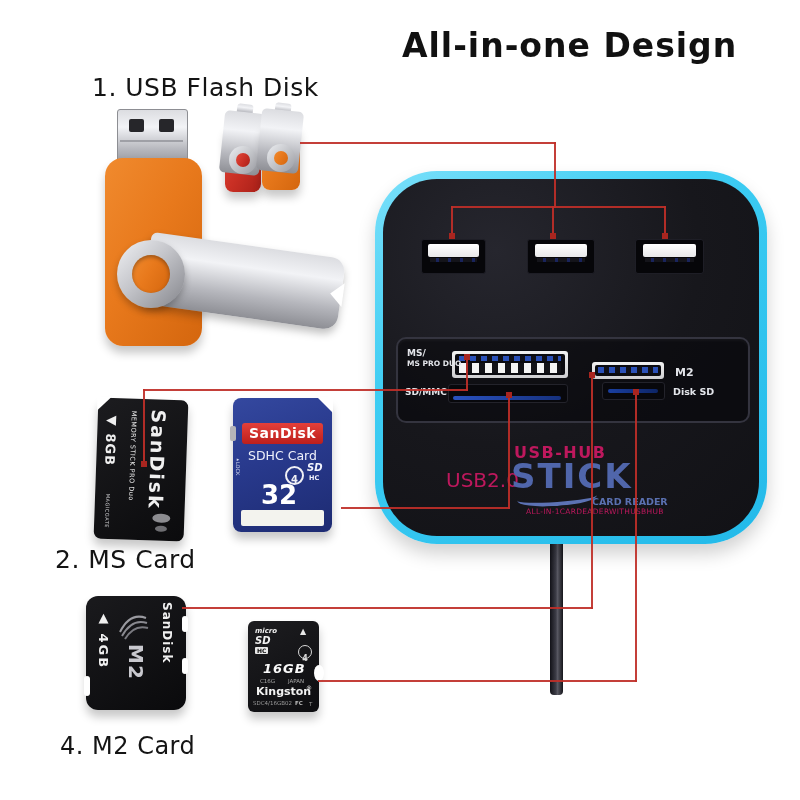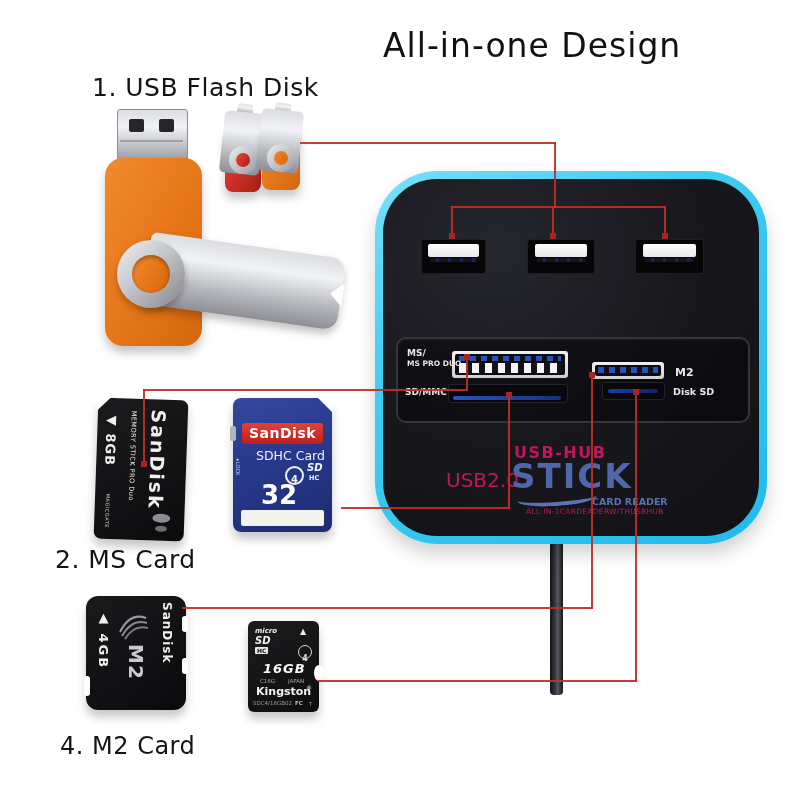--- a/index.html
+++ b/index.html
@@ -35,21 +35,21 @@
   
   .vtext{writing-mode:vertical-rl;white-space:nowrap;}
   .card-shadow{box-shadow:0 7px 10px rgba(0,0,0,.22);}
   .wlabel{color:#f0f0f0;}
 </style>
 </head>
 <body>
 
 <div id="canvas">
 
-  <div class="abs txt" style="left:383px;top:26px;font-size:33px;font-weight:normal;letter-spacing:1px;">All-in-one Design</div>
+  <div class="abs txt" style="left:402px;top:26px;font-size:33px;font-weight:bold;letter-spacing:1px;">All-in-one Design</div>
   <div class="abs txt callout" style="left:92px;top:73px;">1. USB Flash Disk</div>
   <div class="abs txt callout" style="left:55px;top:545px;">2. MS Card</div>
   <div class="abs txt callout" style="left:60px;top:732px;font-size:24px;">4. M2 Card</div>
 
   <div class="abs" style="left:0;top:0;z-index:10;">
 
     <div class="abs metal" style="left:117px;top:109px;width:69px;height:57px;border:1px solid #8d8e93;border-radius:3px;">
       <div class="abs" style="left:11px;top:9px;width:15px;height:13px;background:#26262a;border-radius:2px;"></div>
       <div class="abs" style="left:41px;top:9px;width:15px;height:13px;background:#26262a;border-radius:2px;"></div>
       <div class="abs" style="left:2px;top:30px;width:63px;height:2px;background:#9fa0a6;"></div>
@@ -160,21 +160,21 @@
 
   <div class="abs card-shadow" style="left:233px;top:398px;width:99px;height:134px;border-radius:8px;z-index:10;
               background:linear-gradient(160deg,#34489f 0%,#28398c 45%,#1d2b72 100%);">
     <div class="abs" style="right:-1px;top:-1px;width:0;height:0;border-right:16px solid #ffffff;border-bottom:16px solid transparent;"></div>
     <div class="abs" style="left:-3px;top:28px;width:6px;height:15px;background:#b4b4b8;border-radius:2px;"></div>
     <div class="abs vtext" style="left:2px;top:58px;font-size:5px;color:#d8ddf0;">▸LOCK</div>
     <div class="abs" style="left:9px;top:25px;width:81px;height:21px;background:linear-gradient(#e4403a,#bc1f1c);
                 border-radius:3px;text-align:center;">
       <span class="txt" style="font-size:14px;font-weight:bold;color:#ffffff;line-height:21px;letter-spacing:0.5px;">SanDisk</span>
     </div>
-    <div class="abs txt" style="left:8px;top:50px;width:99px;text-align:center;font-size:12.5px;color:#eef1fb;">SDHC Card</div>
+    <div class="abs txt" style="left:0;top:50px;width:99px;text-align:center;font-size:12.5px;color:#eef1fb;">SDHC Card</div>
     <div class="abs" style="left:52px;top:68px;width:15px;height:15px;border:2px solid #f0f0f5;border-radius:50%;
                 text-align:center;">
       <span style="font-size:10px;font-weight:bold;color:#f0f0f5;line-height:15px;">4</span>
     </div>
     <div class="abs txt" style="left:74px;top:64px;font-size:10px;font-weight:bold;font-style:italic;color:#f2f4fc;">SD</div>
     <div class="abs txt" style="left:76px;top:76px;font-size:6.5px;font-weight:bold;color:#f2f4fc;">HC</div>
     <div class="abs txt" style="left:28px;top:82px;font-size:26px;font-weight:bold;color:#ffffff;">32</div>
     <div class="abs txt" style="left:63px;top:112px;font-size:10px;font-weight:bold;color:#ffffff;">GB</div>
     <div class="abs" style="left:8px;top:112px;width:83px;height:16px;background:#f3f3ee;border-radius:2px;"></div>
   </div>

